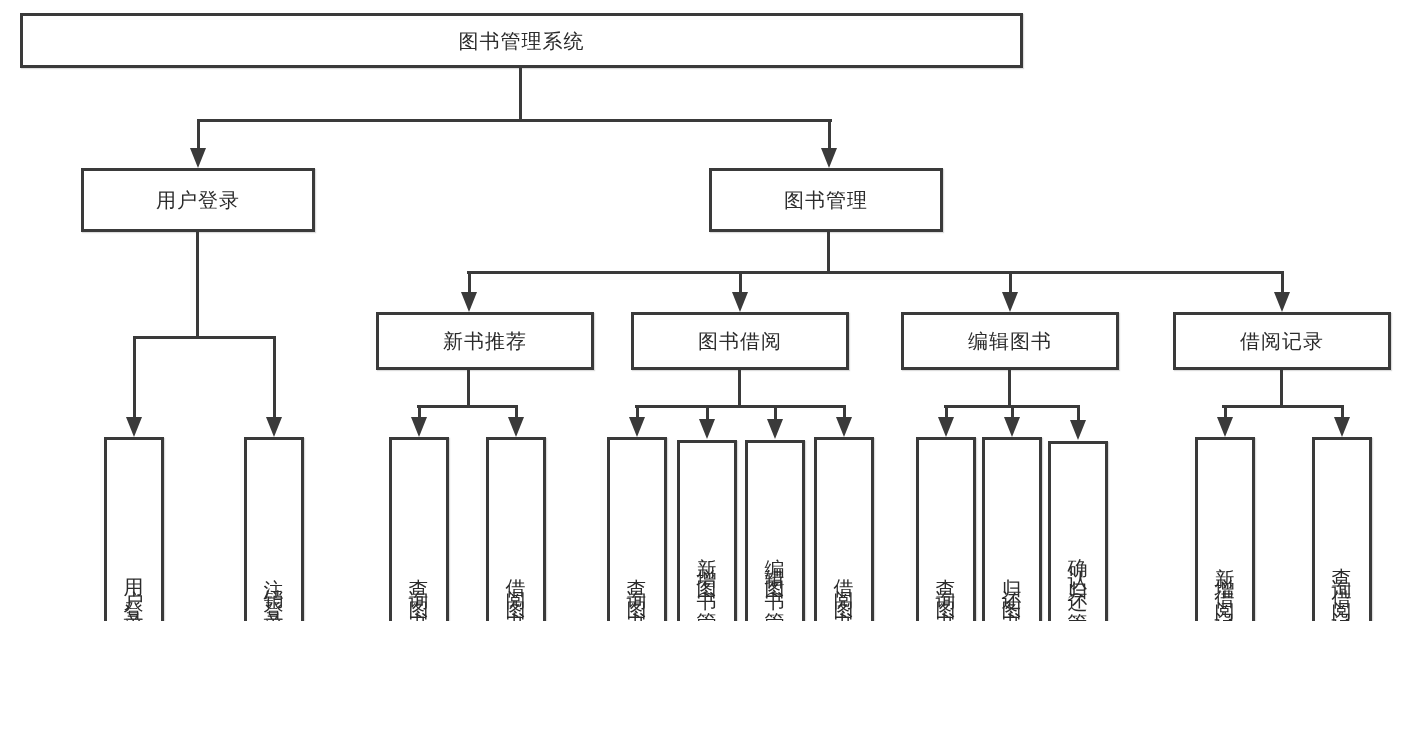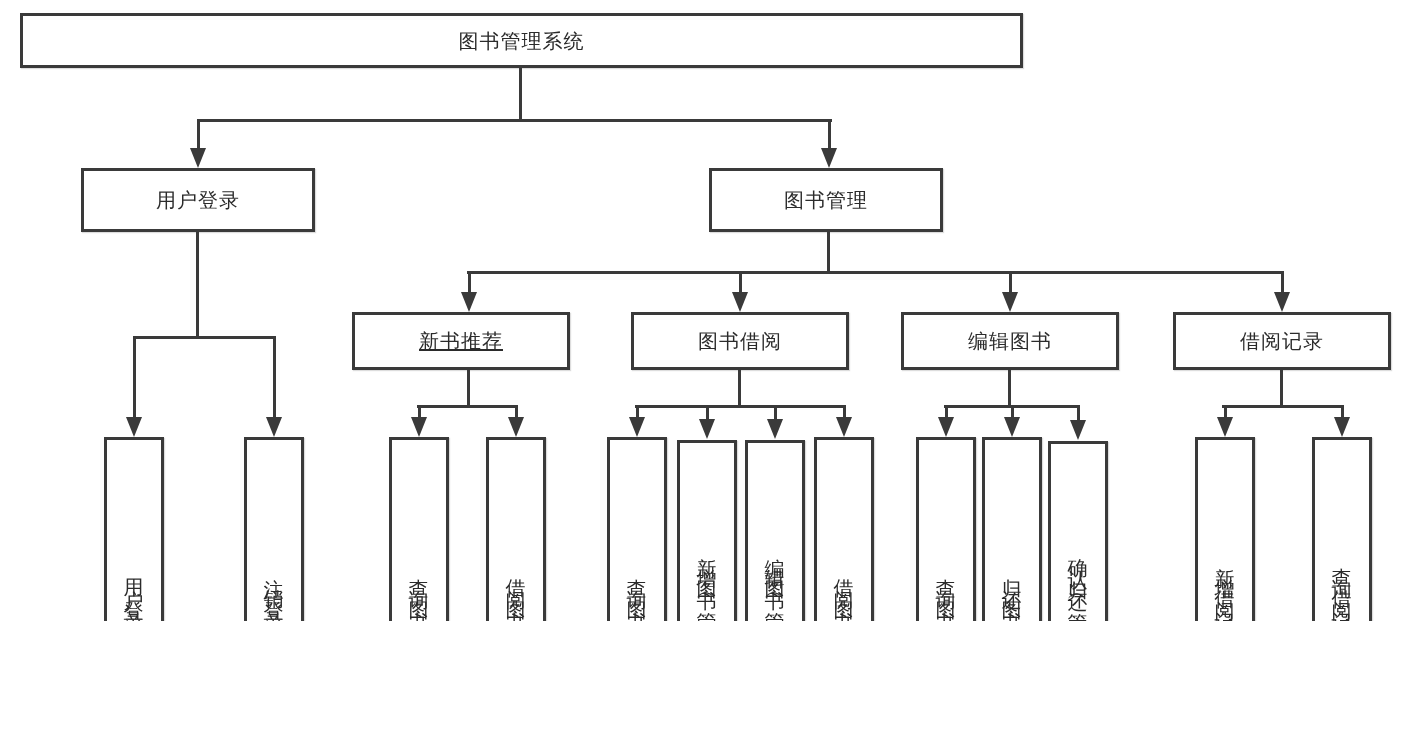--- a/index.html
+++ b/index.html
@@ -70,21 +70,21 @@
   <div class="drop" style="left:126px;top:336px;height:101px;"></div>
   <div class="drop" style="left:266px;top:336px;height:101px;"></div>
 
   <div class="vline" style="left:827px;top:232px;height:42px;"></div>
   <div class="hline" style="left:467px;top:271px;width:816px;"></div>
   <div class="drop" style="left:461px;top:271px;height:41px;"></div>
   <div class="drop" style="left:732px;top:271px;height:41px;"></div>
   <div class="drop" style="left:1002px;top:271px;height:41px;"></div>
   <div class="drop" style="left:1274px;top:271px;height:41px;"></div>
 
-  <div class="node" style="left:352px;top:312px;width:218px;height:58px;text-decoration:underline;">
+  <div class="node" style="left:376px;top:312px;width:218px;height:58px;">
     <span class="lbl">新书推荐</span>
   </div>
   <div class="node" style="left:631px;top:312px;width:218px;height:58px;">
     <span class="lbl">图书借阅</span>
   </div>
   <div class="node" style="left:901px;top:312px;width:218px;height:58px;">
     <span class="lbl">编辑图书</span>
   </div>
   <div class="node" style="left:1173px;top:312px;width:218px;height:58px;">
     <span class="lbl">借阅记录</span>

